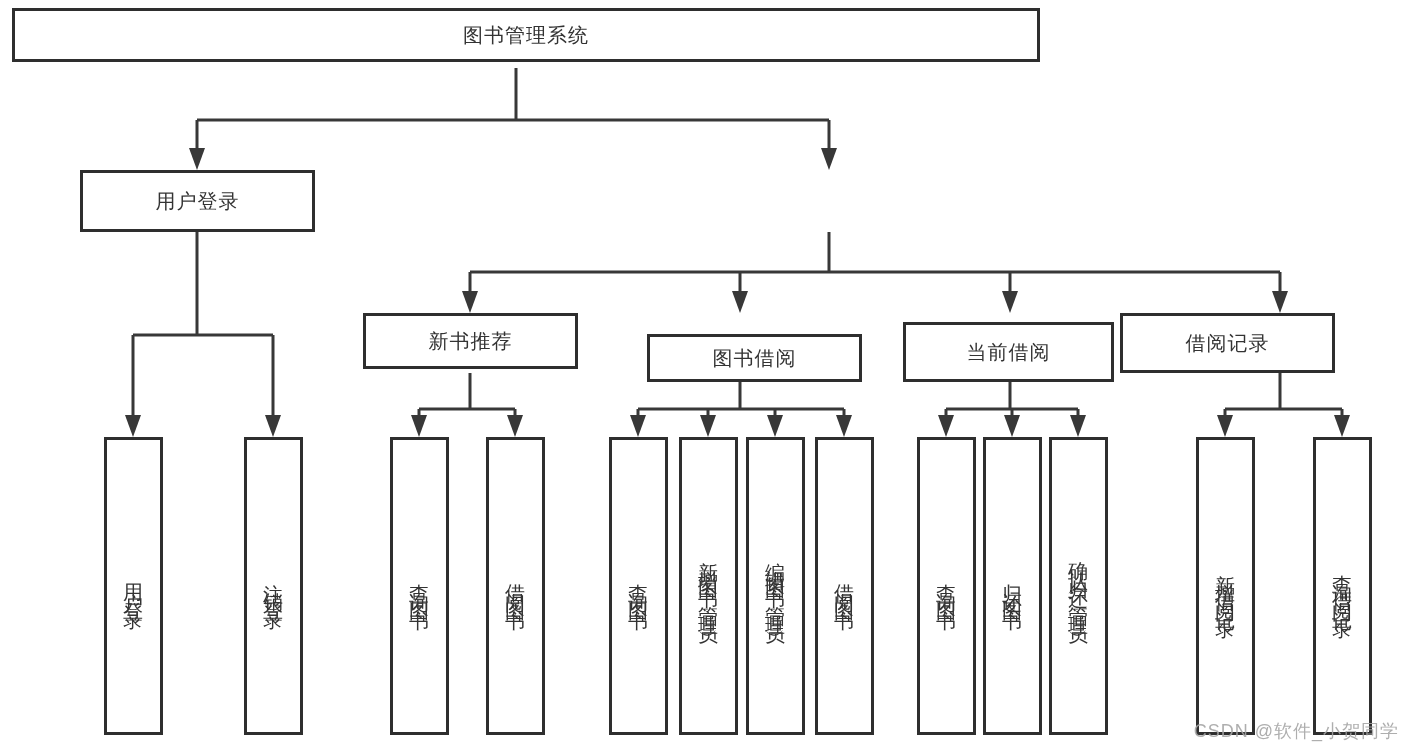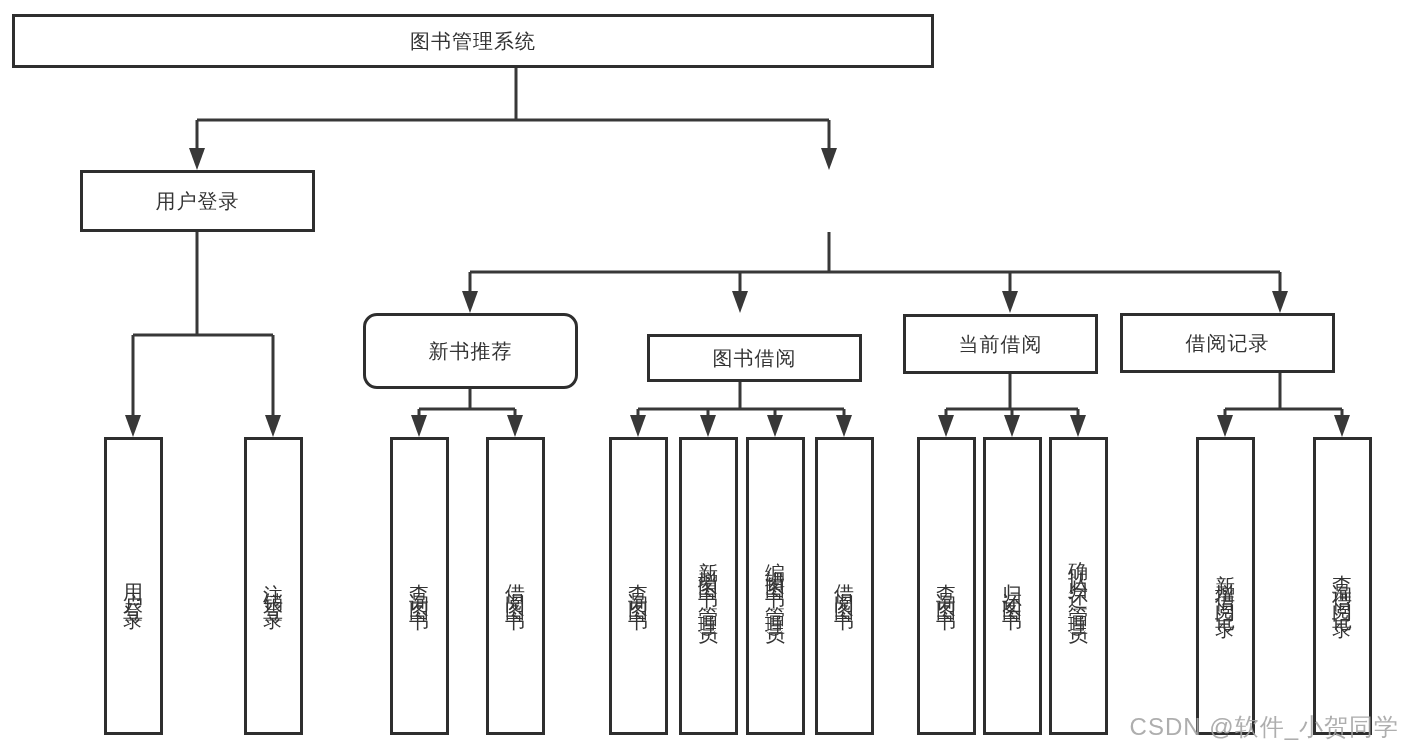--- a/index.html
+++ b/index.html
@@ -37,21 +37,21 @@
     text-orientation: mixed;
     font-size: 20px;
     letter-spacing: 9px;
     line-height: 1.1;
     color: #333333;
   }
   .watermark {
     position: absolute;
     right: 6px;
     bottom: 4px;
-    font-size: 24px;
+    font-size: 18px;
     color: rgba(165,165,165,0.9);
     letter-spacing: 1px;
     z-index: 2;
     white-space: nowrap;
   }
 </style>
 </head>
 <body>
 
 <div class="canvas">
@@ -82,27 +82,27 @@
       <polygon points="767,415 783,415 775,437"></polygon>
       <polygon points="836,415 852,415 844,437"></polygon>
       <polygon points="938,415 954,415 946,437"></polygon>
       <polygon points="1004,415 1020,415 1012,437"></polygon>
       <polygon points="1070,415 1086,415 1078,437"></polygon>
       <polygon points="1217,415 1233,415 1225,437"></polygon>
       <polygon points="1334,415 1350,415 1342,437"></polygon>
     </g>
   </svg>
 
-  <div class="box h-box" style="left:12px; top:14px; width:922px; height:54px;">图书管理系统</div>
+  <div class="box h-box" style="left:12px; top:8px; width:1028px; height:54px;">图书管理系统</div>
 
   <div class="box h-box" style="left:80px; top:170px; width:235px; height:62px;">用户登录</div>
 
-  <div class="box h-box" style="left:363px; top:313px; width:215px; height:76px;border-radius:14px;">新书推荐</div>
+  <div class="box h-box" style="left:363px; top:313px; width:215px; height:56px;">新书推荐</div>
   <div class="box h-box" style="left:647px; top:313px; width:215px; height:48px;margin-top:21px;">图书借阅</div>
-  <div class="box h-box" style="left:903px; top:314px; width:195px; height:60px;">当前借阅</div>
+  <div class="box h-box" style="left:903px; top:322px; width:211px; height:60px;">当前借阅</div>
   <div class="box h-box" style="left:1120px; top:313px; width:215px; height:60px;">借阅记录</div>
 
   <div class="box v-box" style="left:104px; top:437px; width:59px; height:298px;">
     <span class="v-text">用户登录</span>
   </div>
   <div class="box v-box" style="left:244px; top:437px; width:59px; height:298px;">
     <span class="v-text">注销登录</span>
   </div>
 
   <div class="box v-box" style="left:390px; top:437px; width:59px; height:298px;">

